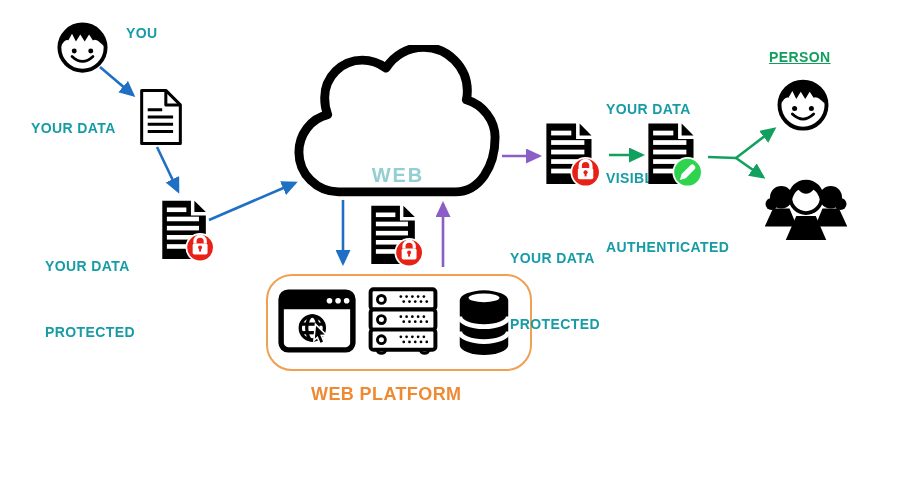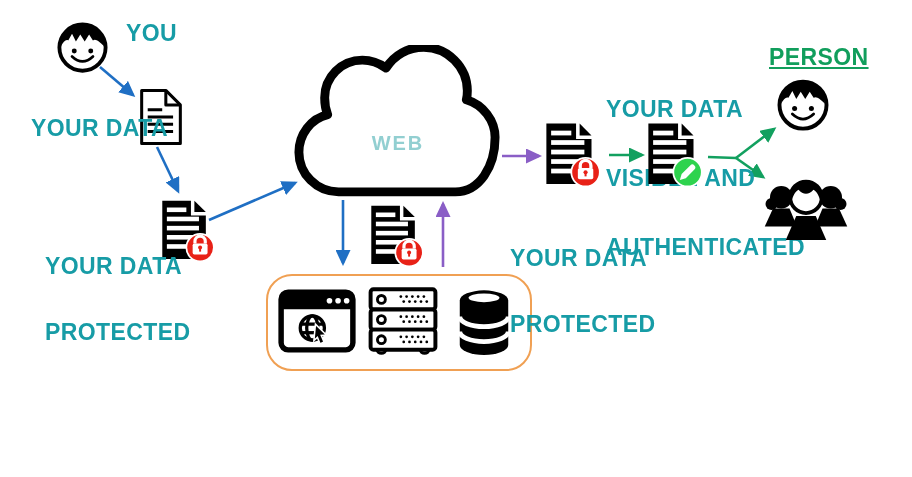--- a/index.html
+++ b/index.html
@@ -1,23 +1,23 @@
 <!DOCTYPE html>
 <html><head>
 <meta charset="utf-8">
 <style>
   html,body{margin:0;padding:0;background:#fff;}
   #stage{position:relative;width:912px;height:477px;background:#fff;overflow:hidden;
          font-family:"Liberation Sans", sans-serif;}
   .abs{position:absolute;}
-  .lbl{font-weight:bold;font-size:23px;letter-spacing:.4px;line-height:22px;white-space:pre;}
+  .lbl{font-weight:bold;font-size:14px;letter-spacing:.4px;line-height:22px;white-space:pre;}
   .teal{color:#179CA6;}
   .green{color:#119E5C;text-decoration:underline;}
   .orange{color:#EE8A33;font-size:18px;letter-spacing:.4px;}
-  .webword{color:#92CFD1;font-size:20px;font-weight:bold;letter-spacing:2px;text-align:center;}
+  .webword{color:#92CFD1;font-size:20px;font-weight:bold;letter-spacing:2px;text-align:center;margin-top:32px;}
   .auth{line-height:23px;}
   #platform-box{left:266px;top:274px;width:266px;height:97px;border:2.5px solid #F0A053;
                 border-radius:26px;box-sizing:border-box;}
   svg{display:block;}
 </style>
 </head>
 <body>
 
 <div id="stage">
 
@@ -179,20 +179,21 @@
     </g>
   </svg>
 
   <svg class="abs" style="left:457px;top:287px" width="54" height="70" viewBox="0 0 80 104">
     <path d="M4,20 a36,15 0 0 1 72,0 V86 a36,15 0 0 1 -72,0 Z" fill="#000"></path>
     <ellipse cx="40" cy="16" rx="23" ry="6.5" fill="#fff"></ellipse>
     <path d="M4,44 a36,15 0 0 0 72,0" stroke="#fff" stroke-width="7" fill="none"></path>
     <path d="M4,66 a36,15 0 0 0 72,0" stroke="#fff" stroke-width="7" fill="none"></path>
   </svg>
 
+  <div class="abs lbl orange" style="left:311px;top:383px">WEB PLATFORM</div>
 
   <svg class="abs" style="left:544px;top:122px" width="57" height="66" viewBox="0 0 96 110">
     <path d="M4,2 H54 V28 H80 V104 H4 Z" fill="#000"></path>
     <path d="M60,2 L80,22 H60 Z" fill="#000"></path>
     <g fill="#fff">
       <rect x="12" y="14" width="34" height="8"></rect>
       <rect x="12" y="30" width="56" height="8"></rect>
       <rect x="12" y="46" width="56" height="8"></rect>
       <rect x="12" y="62" width="56" height="8"></rect>
       <rect x="12" y="78" width="56" height="8"></rect>

